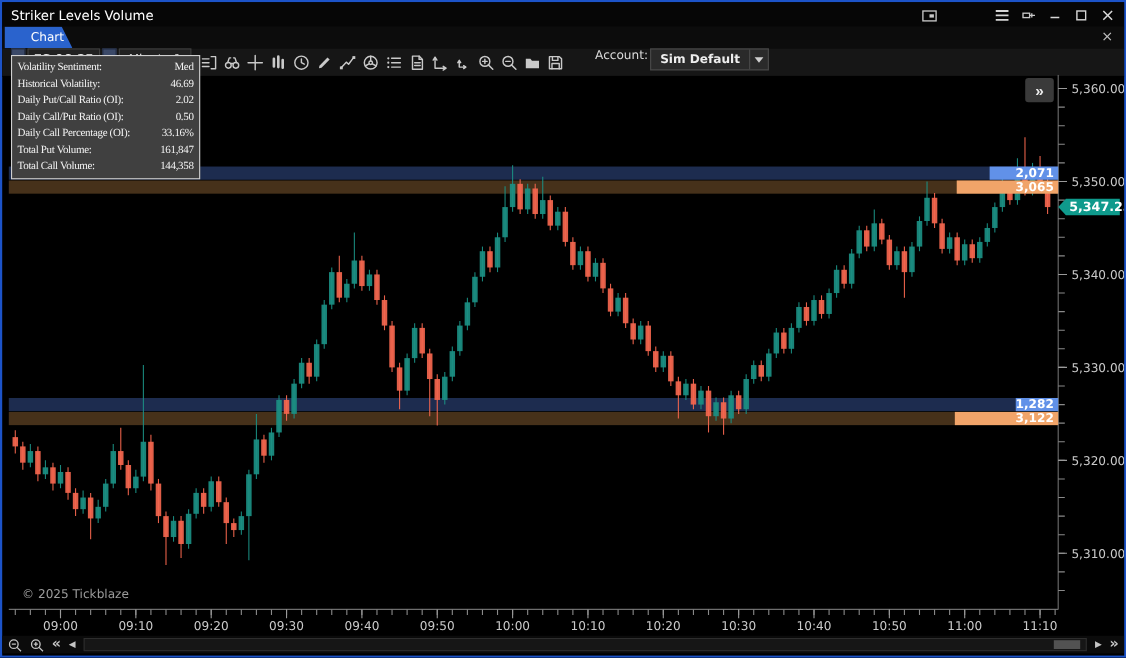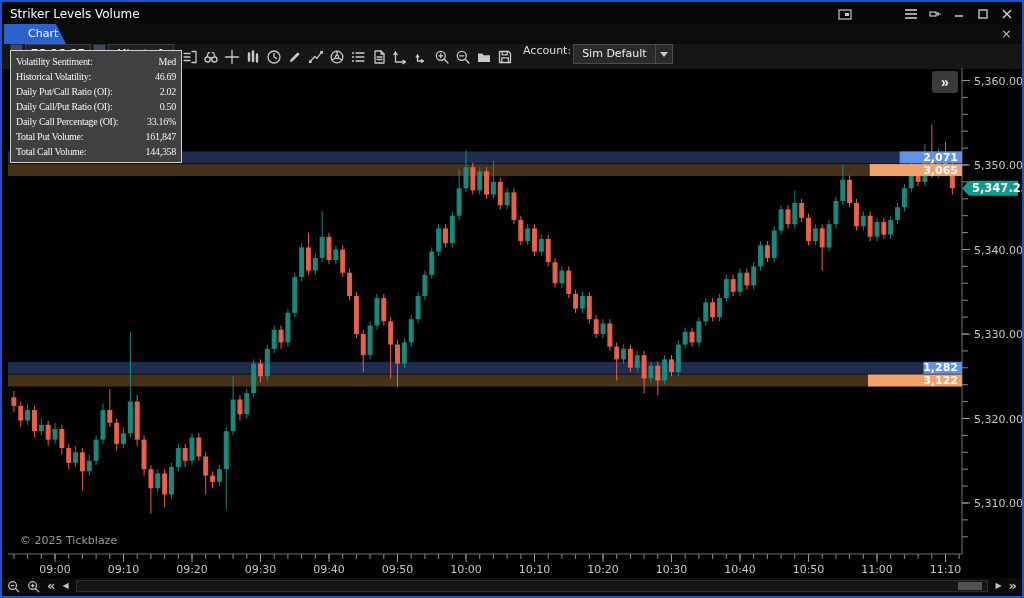--- a/index.html
+++ b/index.html
@@ -18,23 +18,23 @@
   .tab-close{position:absolute;right:10px;top:0;line-height:20px;color:#c0c0c0;font-size:13px;}
   
   .toolbar{position:absolute;top:42px;left:0;right:0;height:26px;background:#161616;border-bottom:1px solid #000;
            display:flex;padding:0 8px;gap:2px;box-sizing:border-box;}
   .linksq{width:11px;height:13px;background:#3b4968;border:1px solid #232c42;display:inline-block;}
   .field{width:64px;height:18px;background:#212121;border:1px solid #3e3e3e;color:#ededed;font-size:11px;
          text-align:center;line-height:18px;box-sizing:content-box;}
   .field.bold{font-weight:bold;}
   .tb-icons{display:flex;align-items:center;gap:5px;margin-left:6px;}
   .tbtn{width:16px;height:16px;display:inline-flex;align-items:center;justify-content:center;}
-  .acct-label{color:#dcdcdc;font-size:11px;margin-left:8px;}
+  .acct-label{color:#dcdcdc;font-size:11px;margin-left:26px;}
   .dropdown{display:flex;align-items:center;height:18px;background:#2a2a2a;border:1px solid #4a4a4a;}
-  .dropdown .dd-text{padding:0 8px;font-size:11px;font-weight:normal;color:#eee;line-height:18px;}
+  .dropdown .dd-text{padding:0 8px;font-size:11px;font-weight:bold;color:#eee;line-height:18px;}
   .dd-arrow-box{width:16px;height:18px;border-left:1px solid #4a4a4a;display:flex;align-items:center;justify-content:center;}
   .caret{width:0;height:0;border-left:4px solid transparent;border-right:4px solid transparent;border-top:5px solid #cfcfcf;}
   
   #chart{position:absolute;left:0;top:66px;}
   .vol-panel{position:absolute;left:8px;top:48px;width:170px;background:#404040;border:1px solid #cfcfcf;padding:3px 0;z-index:5;font-family:Liberation Serif, serif;}
   .vp-row{display:flex;justify-content:space-between;padding:0 5px;height:15px;line-height:15px;font-size:10px;
           color:#f2f2f2;letter-spacing:-0.3px;white-space:nowrap;}
   .vp-val{margin-left:6px;}
   .collapse{position:absolute;left:930px;top:69px;width:26px;height:22px;background:#3a3a3a;border:none;border-radius:3px;
             color:#ececec;font-size:14px;font-weight:bold;line-height:20px;text-align:center;padding:0;z-index:4;cursor:default;}

